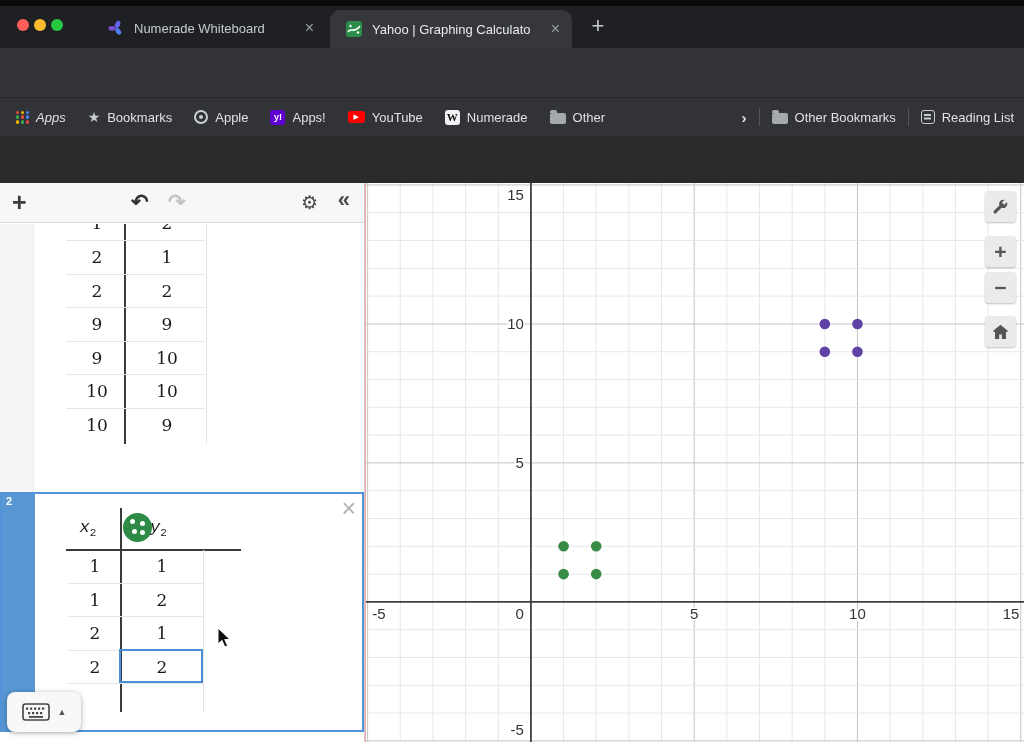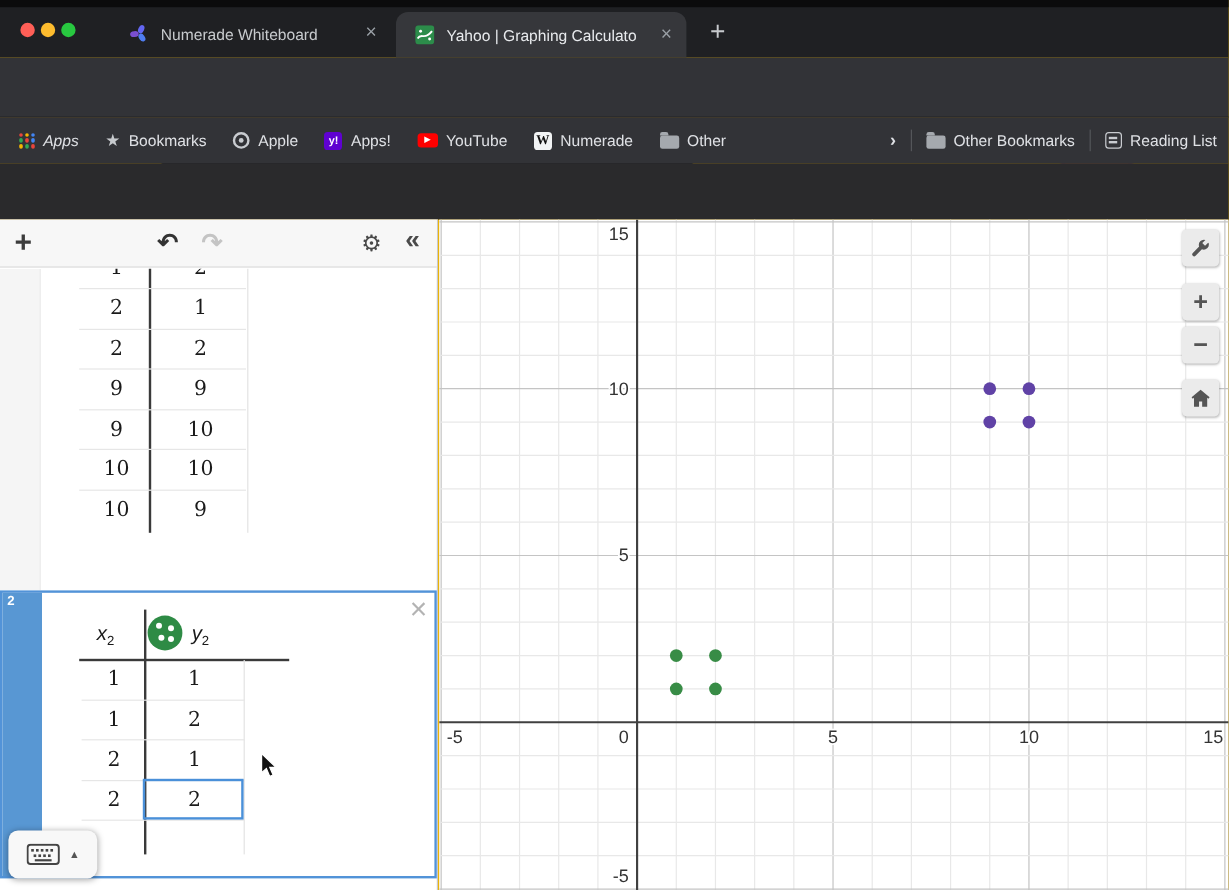--- a/index.html
+++ b/index.html
@@ -1,18 +1,18 @@
 <!DOCTYPE html>
 <html><head>
 <meta charset="utf-8">
 <style>
   * { margin:0; padding:0; box-sizing:border-box; }
   html,body { width:1024px; height:742px; overflow:hidden; background:#000; }
   body { font-family:"Liberation Sans", sans-serif; }
-  #root { position:relative; width:1024px; height:742px; background:#eab308; overflow:hidden; }
+  #root { position:relative; width:1024px; height:742px; background:#fca5a5; overflow:hidden; }
 
   
   .tabstrip { position:absolute; left:0; top:0; width:1024px; height:48px; background:#1f2023; }
   .top-edge { position:absolute; left:0; top:0; width:1024px; height:6px; background:#0b0b0c; }
   .traffic { position:absolute; top:19px; width:12px; height:12px; border-radius:50%; }
   .t-red { left:17px; background:#ff5f57; }
   .t-yellow { left:34px; background:#febc2e; }
   .t-green { left:51px; background:#28c840; }
   .tab { position:absolute; display:flex; align-items:center; color:#c7cacd; font-size:13px; }
   .tab-inactive { left:92px; top:12px; width:234px; height:32px; }
@@ -83,22 +83,22 @@
   .t1row { position:absolute; left:0; width:364px; height:33.6px; }
   .t1row .sep { position:absolute; left:66px; bottom:0; width:139px; height:1px; background:#e6e6e6; }
   .t1row .c1 { position:absolute; left:67px; width:60px; text-align:center; line-height:33.6px; }
   .t1row .c2 { position:absolute; left:137px; width:60px; text-align:center; line-height:33.6px; }
 
   .cell2 { position:absolute; left:0; top:309px; width:364px; height:240px; background:#fff; border:2px solid #5293d8; }
   .cell2 .gutter2 { position:absolute; left:0; top:0; width:33px; height:100%; background:#5897d3; }
   .cell2 .idx { position:absolute; left:4px; top:1px; color:#fff; font-size:11px; font-weight:bold; }
   .cell2 .xbtn { position:absolute; right:6px; top:0px; font-size:25px; color:#b3b3b3; font-weight:300; line-height:28px; }
   .hdr-x { position:absolute; left:56px; top:17px; width:60px; text-align:center; line-height:34px; }
-  .hdr-y { position:absolute; left:148px; top:17px; width:34px; text-align:center; line-height:34px; }
-  .mathvar { font-family:Liberation Sans, sans-serif; font-style:italic; font-size:17px; color:#1a1a1a; }
+  .hdr-y { position:absolute; left:148px; top:17px; width:34px; line-height:34px; }
+  .mathvar { font-family:Liberation Mono, monospace; font-style:italic; font-size:17px; color:#1a1a1a; }
   .mathvar sub { font-size:11px; font-style:normal; }
   .style-dot { position:absolute; left:121px; top:19px; width:29px; height:29px; border-radius:50%; background:#2e8b45; }
   .style-dot i { position:absolute; width:5px; height:5px; border-radius:50%; background:#fff; }
   .hdr-line { position:absolute; left:64px; top:55px; width:175px; height:1.5px; background:#3a3a3a; }
   .tb2-vdark { position:absolute; left:118px; top:14px; width:1.5px; height:204px; background:#3a3a3a; }
   .tb2-vlight { position:absolute; left:201px; top:56px; width:1px; height:162px; background:#e3e3e3; }
   .t2row { position:absolute; left:0; width:360px; height:33.6px; }
   .t2row .sep { position:absolute; left:66px; bottom:0; width:136px; height:1px; background:#e6e6e6; }
   .t2row .c1 { position:absolute; left:63px; width:60px; text-align:center; line-height:33.6px; }
   .t2row .c2 { position:absolute; left:130px; width:60px; text-align:center; line-height:33.6px; }

